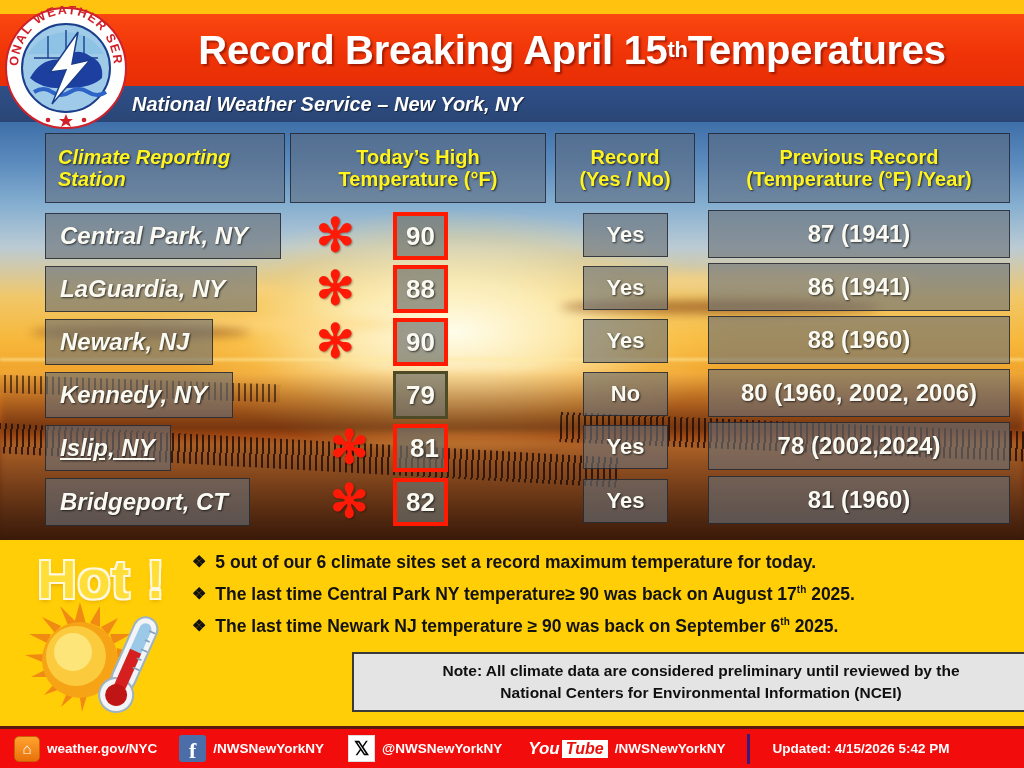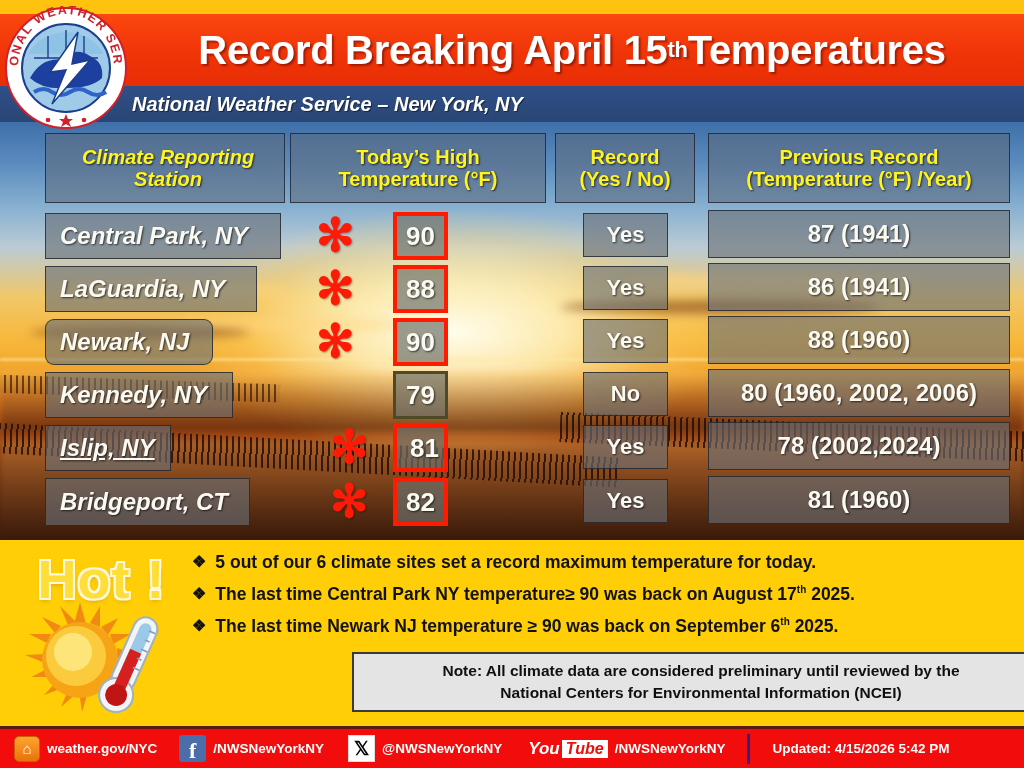--- a/index.html
+++ b/index.html
@@ -84,21 +84,21 @@
     color: #FAFAF2; font-weight: bold;
     text-shadow: 1px 1px 2px rgba(0,0,0,.65);
   }
   .hdr {
     background: rgba(92,104,122,.55);
     color: #FFF41F; font-size: 20px; line-height: 1.12;
     justify-content: center; text-align: center;
     flex-direction: column; padding: 2px 6px;
     text-shadow: 1px 1px 2px rgba(0,0,0,.7);
   }
-  .hdr.italic { font-style: italic; align-items: center; text-align: left; padding-left: 12px; }
+  .hdr.italic { font-style: italic; align-items: flex-start; text-align: left; padding-left: 12px; }
   .station { font-style: italic; font-size: 24px; padding-left: 14px; }
   .temp {
     justify-content: center; font-size: 26px;
     border: 4px solid #FF1A00; background: rgba(108,112,108,.68);
   }
   .temp.norecord { border: 3px solid #4E4A25; }
   .record { justify-content: center; font-size: 22px; }
   .prev { justify-content: center; font-size: 24px; }
   .aster {
     position: absolute; color: #FF1A08; font-size: 46px; line-height: 1;
@@ -250,21 +250,21 @@
     <div class="cell temp" style="left:393px; top:212px; width:55px; height:48px;">90</div>
     <div class="cell record" style="left:583px; top:213px; width:85px; height:44px;">Yes</div>
     <div class="cell prev" style="left:708px; top:210px; width:302px; height:48px;">87 (1941)</div>
 
     <div class="cell station" style="left:45px; top:266px; width:212px; height:46px;">LaGuardia,  NY</div>
     <span class="aster" style="left:316px; top:265px;">✻</span>
     <div class="cell temp" style="left:393px; top:265px; width:55px; height:48px;">88</div>
     <div class="cell record" style="left:583px; top:266px; width:85px; height:44px;">Yes</div>
     <div class="cell prev" style="left:708px; top:263px; width:302px; height:48px;">86 (1941)</div>
 
-    <div class="cell station" style="left:45px; top:319px; width:168px; height:46px;border-radius:9px;">Newark, NJ</div>
+    <div class="cell station" style="left:45px; top:319px; width:168px; height:46px;">Newark, NJ</div>
     <span class="aster" style="left:316px; top:318px;">✻</span>
     <div class="cell temp" style="left:393px; top:318px; width:55px; height:48px;">90</div>
     <div class="cell record" style="left:583px; top:319px; width:85px; height:44px;">Yes</div>
     <div class="cell prev" style="left:708px; top:316px; width:302px; height:48px;">88 (1960)</div>
 
     <div class="cell station" style="left:45px; top:372px; width:188px; height:46px;">Kennedy, NY</div>
     <div class="cell temp norecord" style="left:393px; top:371px; width:55px; height:48px;">79</div>
     <div class="cell record" style="left:583px; top:372px; width:85px; height:44px;">No</div>
     <div class="cell prev" style="left:708px; top:369px; width:302px; height:48px;">80 (1960, 2002, 2006)</div>
 

